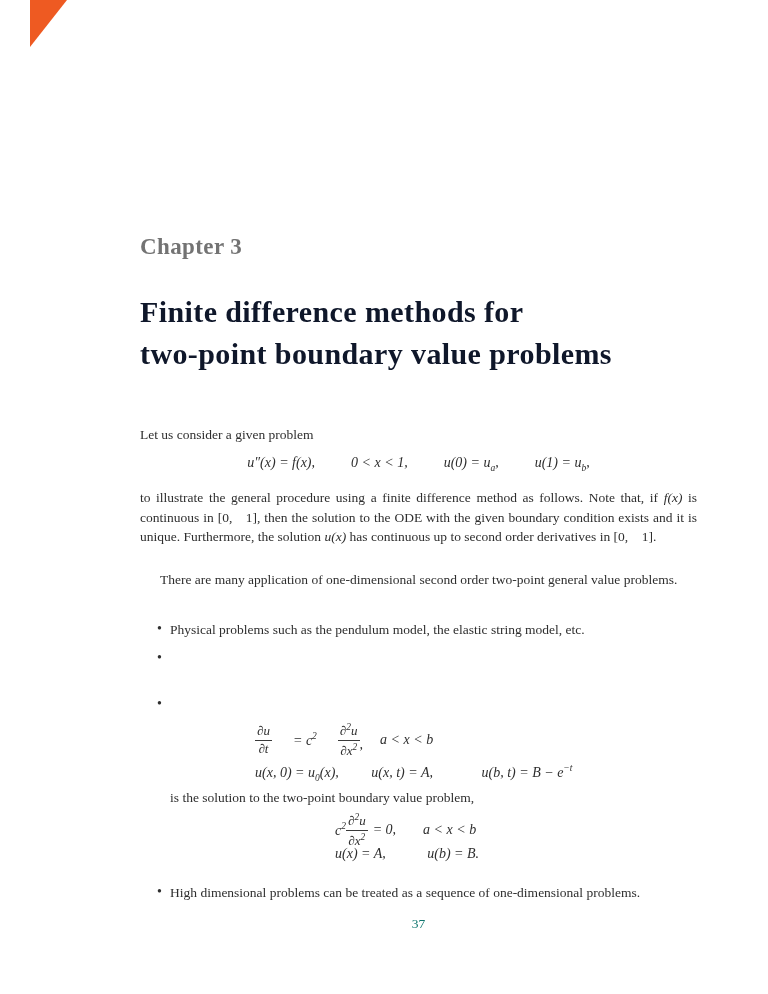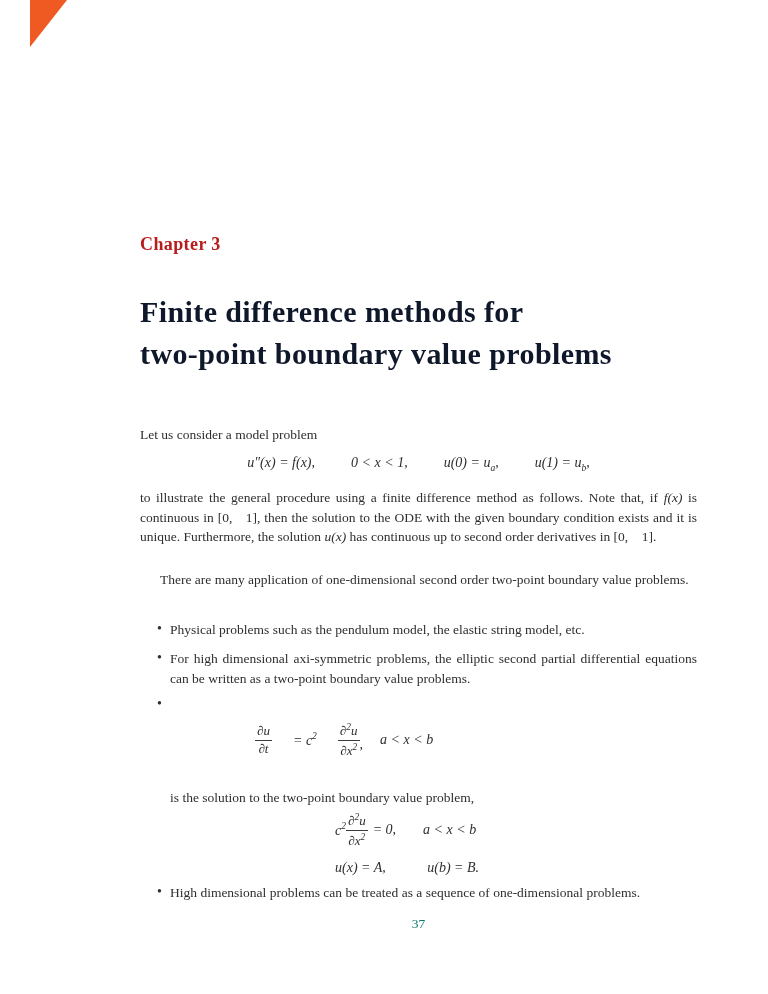--- a/index.html
+++ b/index.html
@@ -14,21 +14,21 @@
   .page { position:absolute; inset:0; }
 
   .corner-triangle {
     position:absolute; left:30px; top:0;
     width:37px; height:47px;
     clip-path:polygon(0 0, 100% 0, 0 100%);
   }
 
   .chapter {
     position:absolute; left:140px; top:234px;
-    font-size:18px; font-weight:bold; color:#b91c1c;
+    font-size:23px; font-weight:bold; color:#737373;
     letter-spacing:0.4px;
   }
   .title {
     position:absolute; left:140px; top:291px; width:620px;
     font-size:30px; font-weight:bold; color:#0f172a;
     line-height:42px; letter-spacing:0.4px;
   }
   .title .tline { display:block; }
 
   .bodytext {
@@ -82,21 +82,21 @@
   .eq-heat .rel { margin:0 21px;text-align:right; }
   .eq-heat .domain { margin-left:17px; }
   .eq-heat .row2 { margin-top:4px; line-height:16px; }
   .eq-heat .cond2 { margin-left:29px; }
   .eq-heat .cond3 { margin-left:45px; }
 
   .eq-bvp { position:absolute; left:335px; top:814px; }
   .eq-bvp .row1 { height:32px; }
   .eq-bvp .rhs { margin-left:5px; }
   .eq-bvp .domain { margin-left:27px; }
-  .eq-bvp .row2 { margin-top:14px; line-height:16px; }
+  .eq-bvp .row2 { margin-top:0; line-height:16px; }
   .eq-bvp .cond2 { margin-left:38px; }
 
   .mvar { font-style:italic; }
 
   .pagenum {
     position:absolute; left:140px; top:916px; width:557px;
     text-align:center; font-size:13.5px; color:#0f766e;
   }
 </style>
 </head>
@@ -106,60 +106,64 @@
 
   <div class="corner-triangle" style="background-color: rgb(238, 90, 34);"></div>
 
   <div class="chapter">Chapter 3</div>
 
   <div class="title">
     <span class="tline">Finite difference methods for</span>
     <span class="tline">two-point boundary value problems</span>
   </div>
 
-  <div class="bodytext intro">Let us consider a model problem</div>
+  <div class="bodytext intro">Let us consider a given problem</div>
 
   <div class="eq eq1">
     <span>u″(x) = f(x),</span>
     <span>0 &lt; x &lt; 1,</span>
     <span><span>u(0) = u</span><sub>a</sub><span>,</span></span>
     <span><span>u(1) = u</span><sub>b</sub><span>,</span></span>
   </div>
 
   <div class="bodytext para1"><span>to illustrate the general procedure using a finite difference method as follows. Note that, if </span><i class="mvar">f(x)</i><span> is continuous in [0, 1], then the solution to the ODE with the given boundary condition exists and it is unique. Furthermore, the solution </span><i class="mvar">u(x)</i><span> has continuous up to second order derivatives in [0, 1].</span></div>
 
-  <div class="bodytext para2">There are many application of one-dimensional second order two-point boundary value problems.</div>
+  <div class="bodytext para2">There are many application of one-dimensional second order two-point general value problems.</div>
 
   <div class="bodytext bullet single b1">
     <span class="marker">•</span>
     <span>Physical problems such as the pendulum model, the elastic string model, etc.</span>
   </div>
 
   <div class="bodytext bullet b2">
     <span class="marker">•</span>
-    <span>For high dimensional axi-symmetric problems, the elliptic second partial differential equations can be written as a two-point boundary value problems.</span>
   </div>
 
   <div class="bodytext bullet single b3">
     <span class="marker">•</span>
   </div>
 
   <div class="eq eq-heat">
     <div class="eqrow row1">
       <span class="frac">
         <span class="num">∂u</span>
         <span class="den">∂t</span>
       </span>
       <span class="rel"><span>= c</span><sup>2</sup></span>
       <span class="frac">
         <span class="num"><span>∂</span><sup>2</sup><span>u</span></span>
         <span class="den"><span>∂x</span><sup>2</sup></span>
       </span>
       <span class="comma-low">,</span>
       <span class="domain">a &lt; x &lt; b</span>
+    </div>
+    <div class="row2">
+      <span><span>u(x, 0) = u</span><sub>0</sub><span>(x),</span></span>
+      <span class="cond2">u(x, t) = A,</span>
+      <span class="cond3"><span>u(b, t) = B − e</span><sup>−t</sup></span>
     </div>
   </div>
 
   <div class="bodytext midline">is the solution to the two-point boundary value problem,</div>
 
   <div class="eq eq-bvp">
     <div class="eqrow row1">
       <span><span>c</span><sup>2</sup></span>
       <span class="frac">
         <span class="num"><span>∂</span><sup>2</sup><span>u</span></span>

